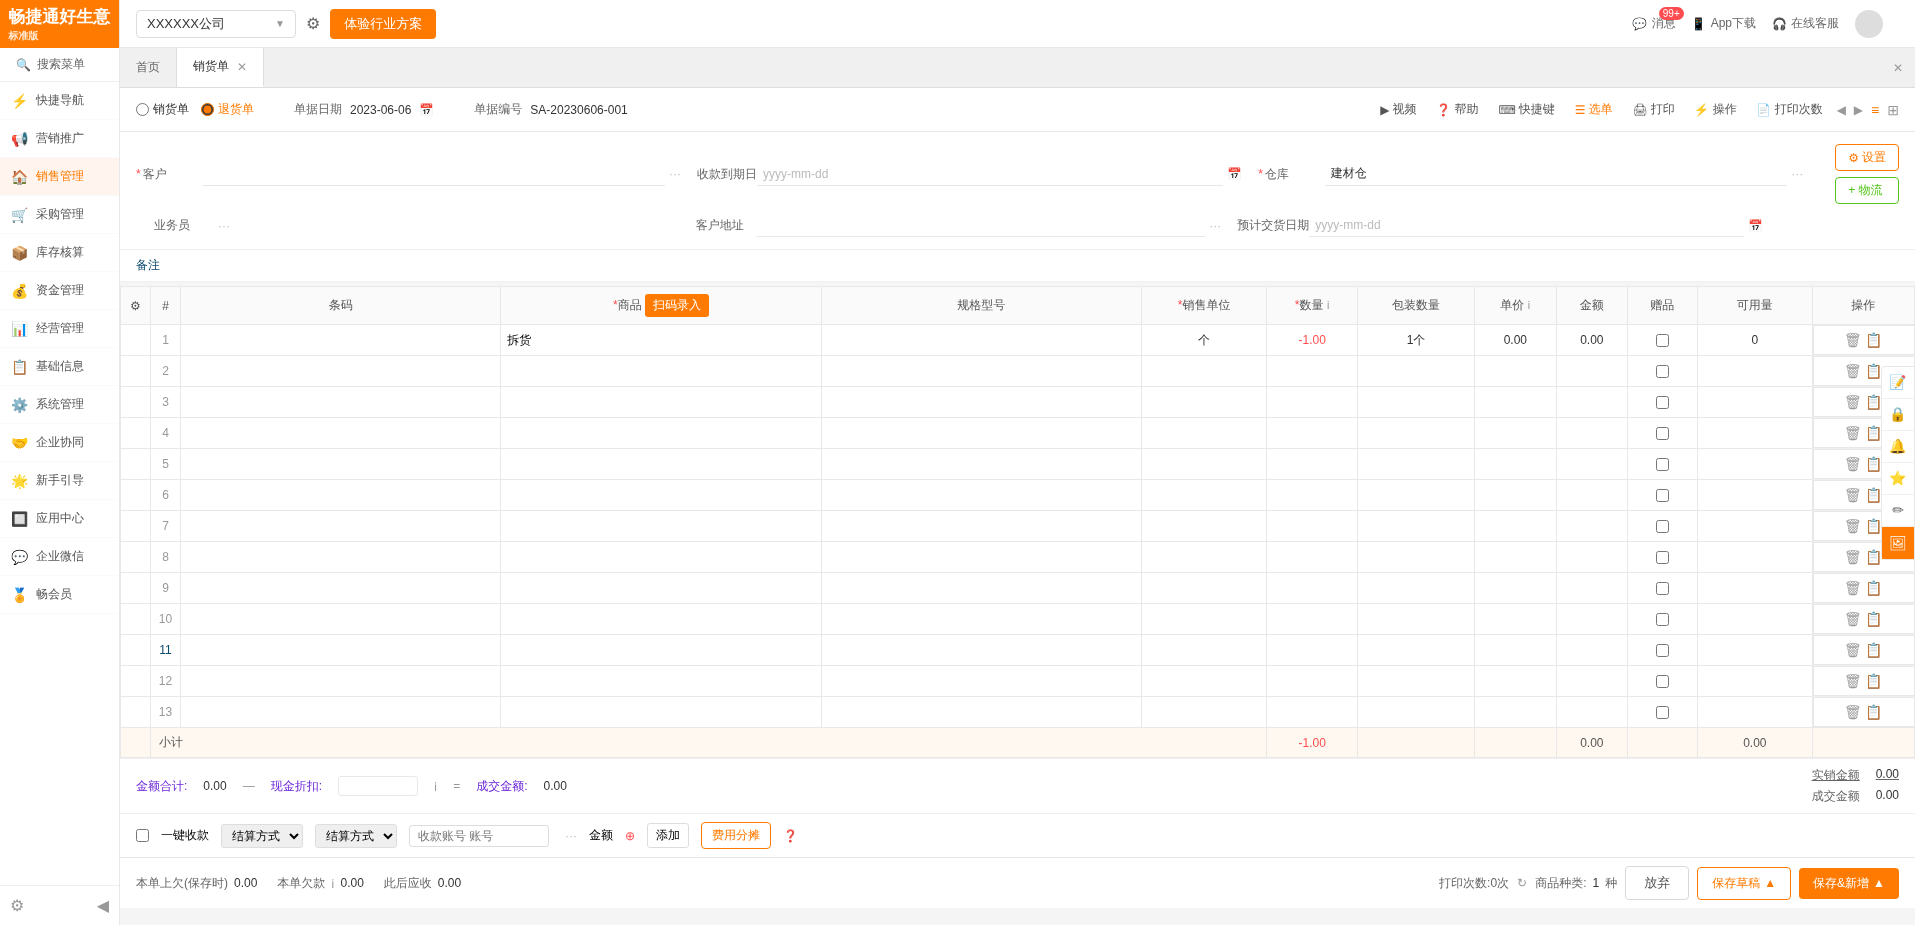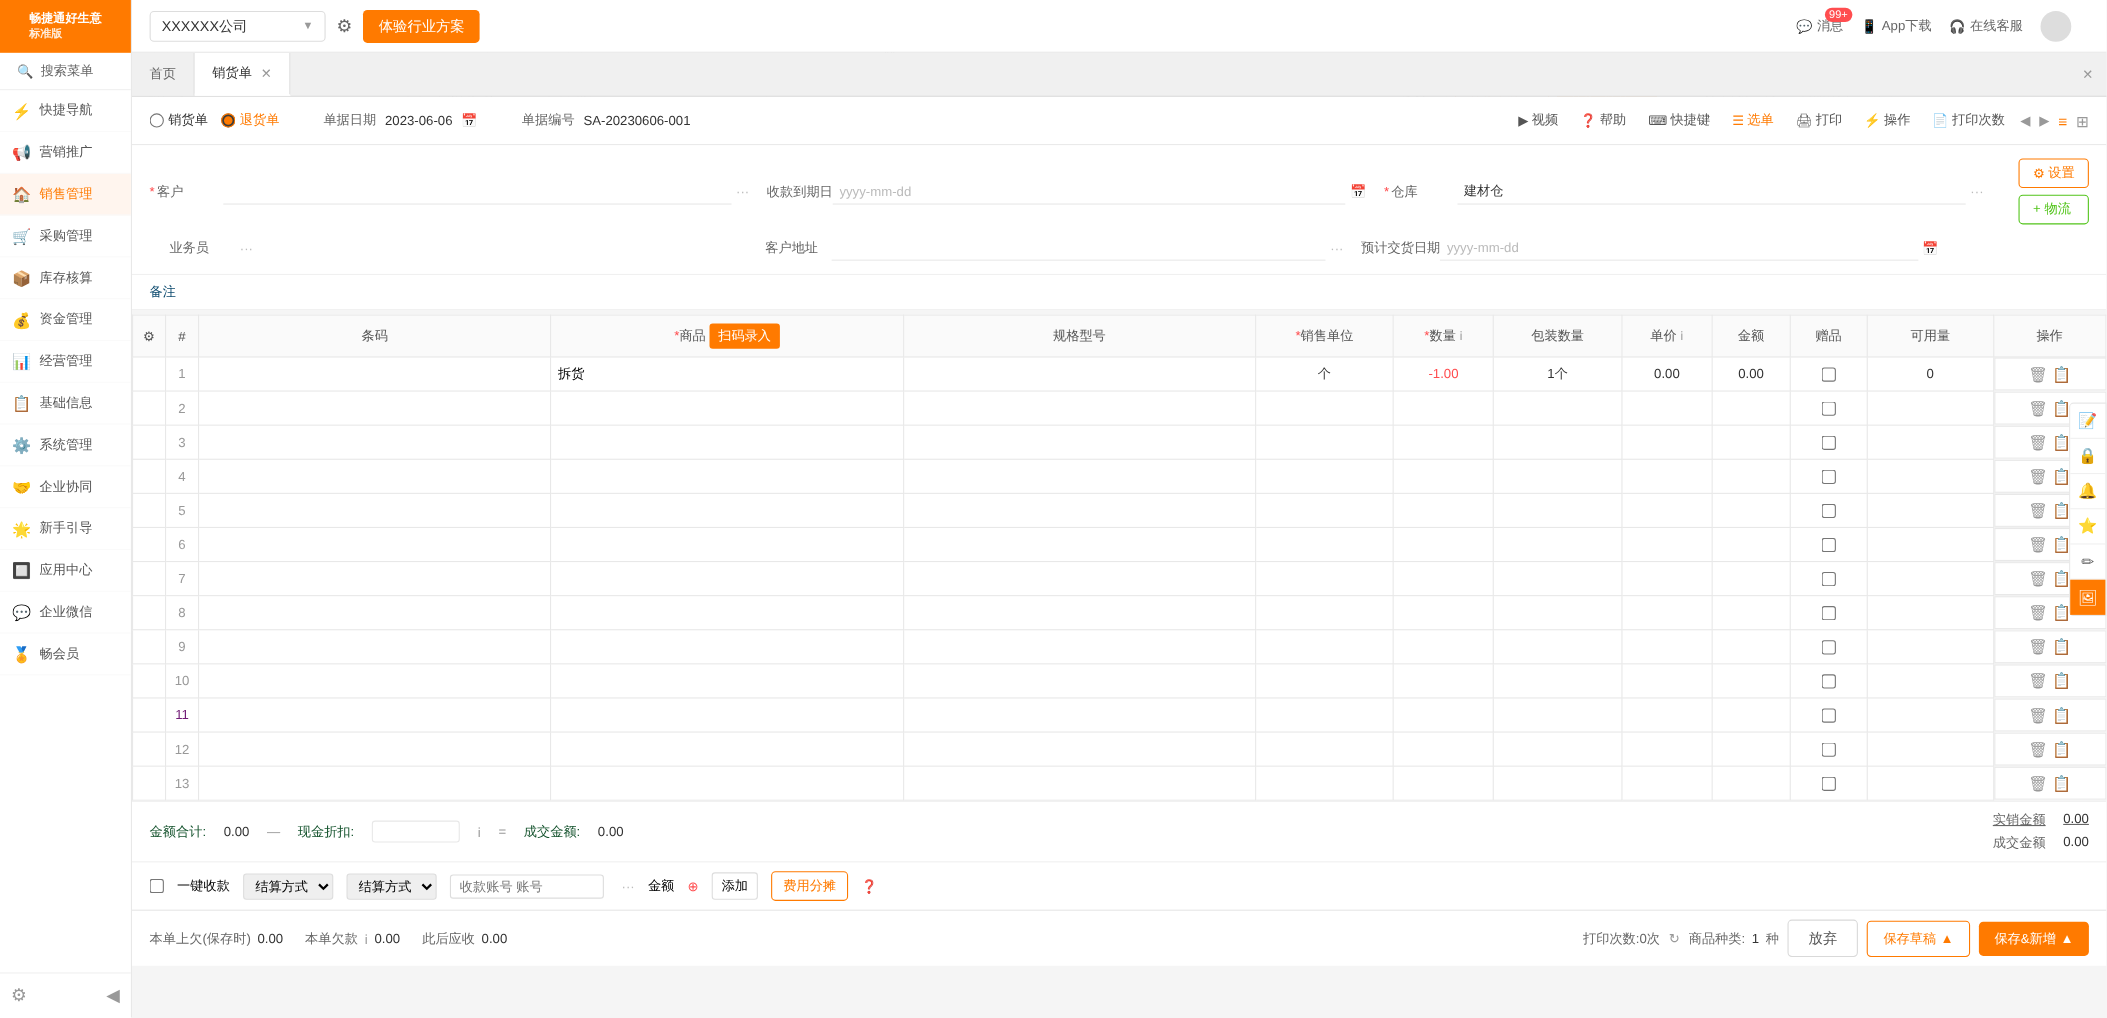--- a/index.html
+++ b/index.html
@@ -150,21 +150,21 @@
     tbody tr { border-bottom: 1px solid #f0f0f0; }
     tbody td { padding: 6px 6px; border: 1px solid #e8e8e8; text-align: center; color: #333; }
     .subtotal-row { background: #fff8f0 !important; }
     .subtotal-row td { font-weight: 500; color: #555; }
 
     
     .footer-totals {
       background: #fff; padding: 8px 16px; border-top: 1px solid #f0f0f0;
       display: flex; align-items: center; gap: 16px;
     }
-    .totals-label { color: #14532d; }
+    .totals-label { color: #6d28d9; }
     .totals-value { color: #333; font-weight: 500; }
     .totals-dash { color: #999; }
     .totals-eq { color: #999; }
 
     
     .payment-row {
       background: #fff; padding: 8px 16px; border-top: 1px solid #f0f0f0;
       display: flex; align-items: center; gap: 12px;
     }
     .btn-expense {
@@ -216,21 +216,21 @@
     .note-label { color: #0c4a6e; }
     .note-input { flex: 1; border: none; border-bottom: 1px solid transparent; padding: 2px; outline: none; font-size: 12px; }
     .checkbox-cell { display: flex; align-items: center; justify-content: center; }
   </style>
 </head>
 <body>
 
 <div class="sidebar">
   <div class="sidebar-logo">
     <div>
-      <div style="font-size:11px;font-weight:bold;">畅捷通好生意</div>
+      <div style="font-size:17px;font-weight:bold;">畅捷通好生意</div>
       <div style="font-size:10px;opacity:0.85;">标准版</div>
     </div>
   </div>
   <div class="sidebar-search">
     <span>🔍</span>
     <span>搜索菜单</span>
   </div>
 
   <div class="sidebar-item">
     <span class="icon">⚡</span>
@@ -683,21 +683,21 @@
               </div>
             </td>
       <td></td>
       <td style="display:flex;gap:4px;align-items:center;justify-content:center;">
         <span style="cursor:pointer;color:#999;font-size:14px;">🗑</span>
         <span style="cursor:pointer;color:#999;font-size:14px;">📋</span>
       </td>
     </tr>
           <tr>
       <td></td>
-      <td style="color:#701a75;">11</td>
+      <td style="color:#0c4a6e;">11</td>
       <td><input type="text" style="border: none; outline: none; width: 100%; background: transparent;" value=""></td>
       <td><input type="text" style="border: none; outline: none; width: 100%; background: transparent;" value=""></td>
       <td><input type="text" style="border: none; outline: none; width: 100%; background: transparent;" value=""></td>
       <td></td>
       <td></td>
       <td></td>
       <td></td>
       <td></td>
       <td>
               <div class="checkbox-cell">
@@ -747,20 +747,31 @@
               <div class="checkbox-cell">
                 <input type="checkbox" style="">
               </div>
             </td>
       <td></td>
       <td style="display:flex;gap:4px;align-items:center;justify-content:center;">
         <span style="cursor:pointer;color:#999;font-size:14px;">🗑</span>
         <span style="cursor:pointer;color:#999;font-size:14px;">📋</span>
       </td>
     </tr>
+          <tr class="subtotal-row">
+    <td></td>
+    <td colspan="5" style="text-align:left;padding-left:8px;color:#555;font-weight:500;">小计</td>
+    <td style="color:#ff4d4f;font-weight:500;">-1.00</td>
+    <td></td>
+    <td></td>
+    <td style="font-weight:500;">0.00</td>
+    <td></td>
+    <td style="font-weight:500;">0.00</td>
+    <td></td>
+  </tr>
         </tbody>
     </table>
   </div>
 
   <div class="footer-totals">
     <span class="totals-label">金额合计:</span>
     <span class="totals-value">0.00</span>
     <span class="totals-dash">—</span>
     <span class="totals-label">现金折扣:</span>
     <input type="text" style="border: 1px solid rgb(232, 232, 232); border-radius: 3px; padding: 2px 6px; width: 80px;">

